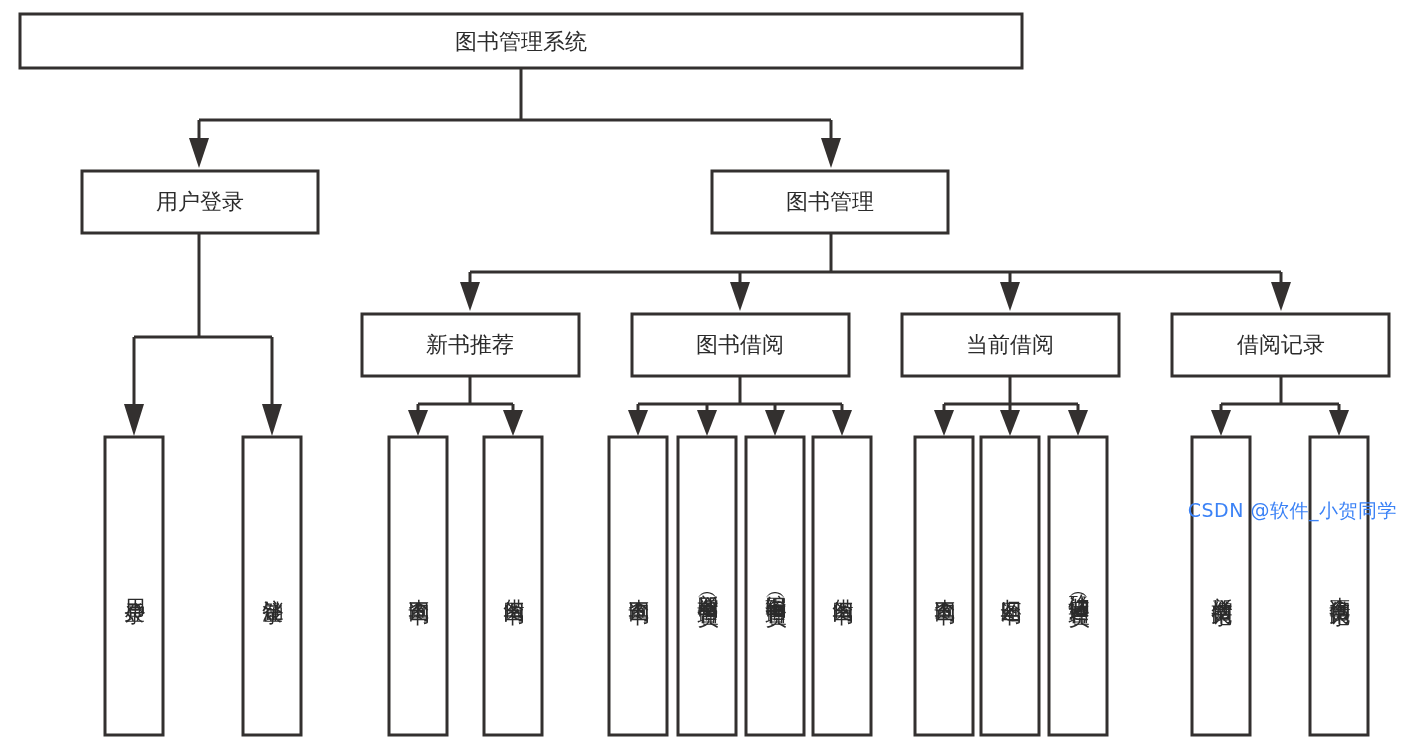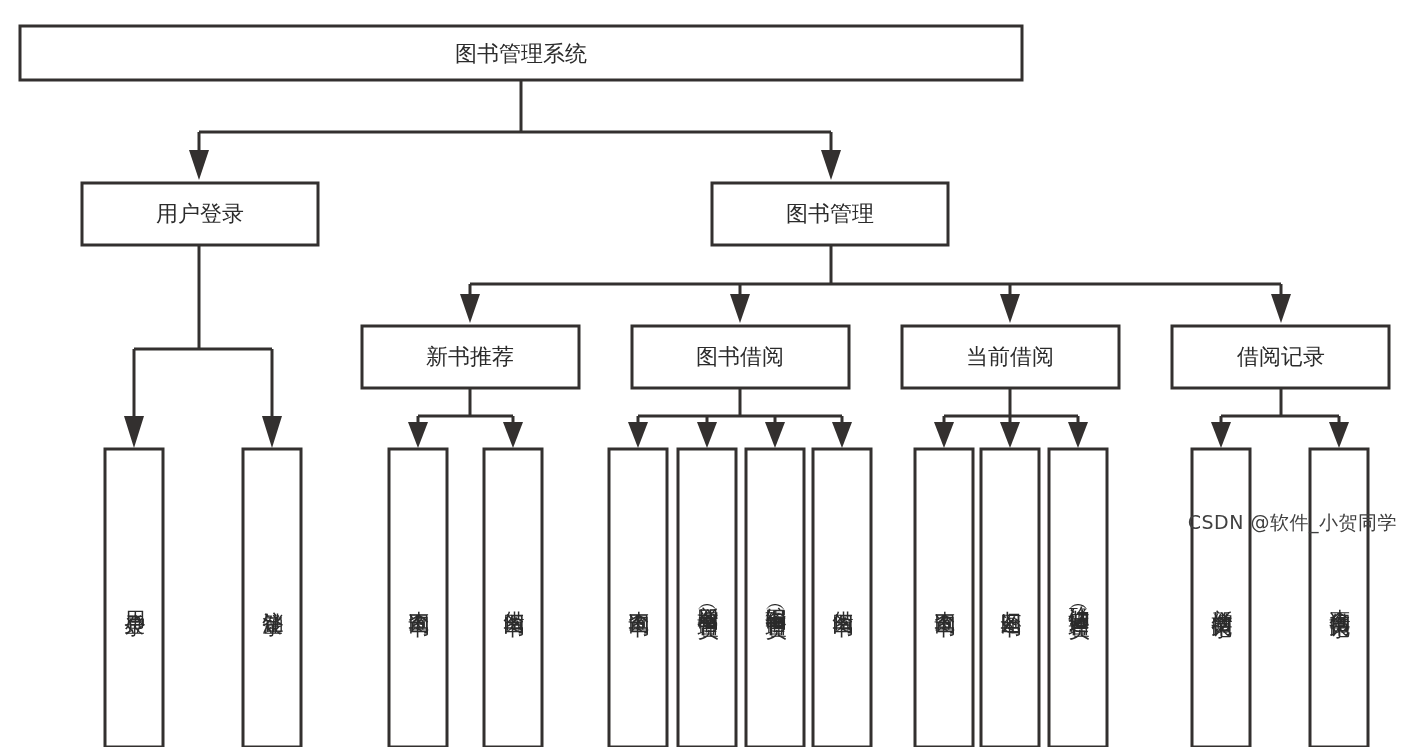--- a/index.html
+++ b/index.html
@@ -10,21 +10,21 @@
   }
   body {
     width: 1405px;
     height: 747px;
     position: relative;
     overflow: hidden;
     font-family: "DejaVu Sans", "Liberation Sans", sans-serif;
   }
   #diagram-root {
     position: absolute;
-    left: 0; top: 12px;
+    left: 0; top: 0;
     width: 1405px;
     height: 528px;
   }
   svg.diagram {
     display: block;
     width: 1405px;
     height: 747px;
   }
   .node-rect {
     fill: #ffffff;
@@ -63,21 +63,21 @@
     text-align: center;
     white-space: nowrap;
     pointer-events: none;
   }
   .watermark {
     position: absolute;
     right: 8px;
     bottom: 4px;
     font-family: "DejaVu Sans", "Liberation Sans", sans-serif;
     font-size: 19px;
-    color: #404040;
+    color: #3b82f6;
     letter-spacing: 0.5px;
     white-space: nowrap;
   }
 </style>
 </head>
 <body>
 
 <div id="diagram-root">
 
   <svg class="diagram" viewBox="0 0 1405 747" xmlns="http://www.w3.org/2000/svg">

